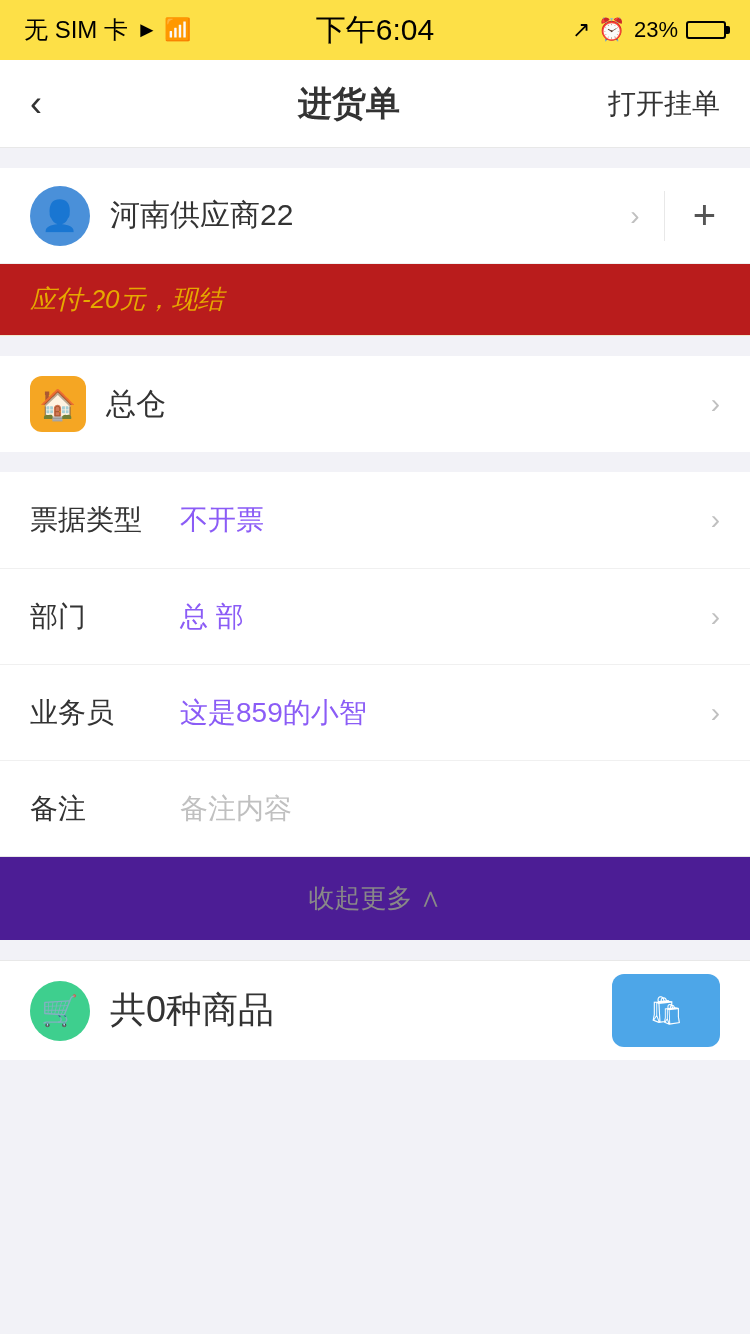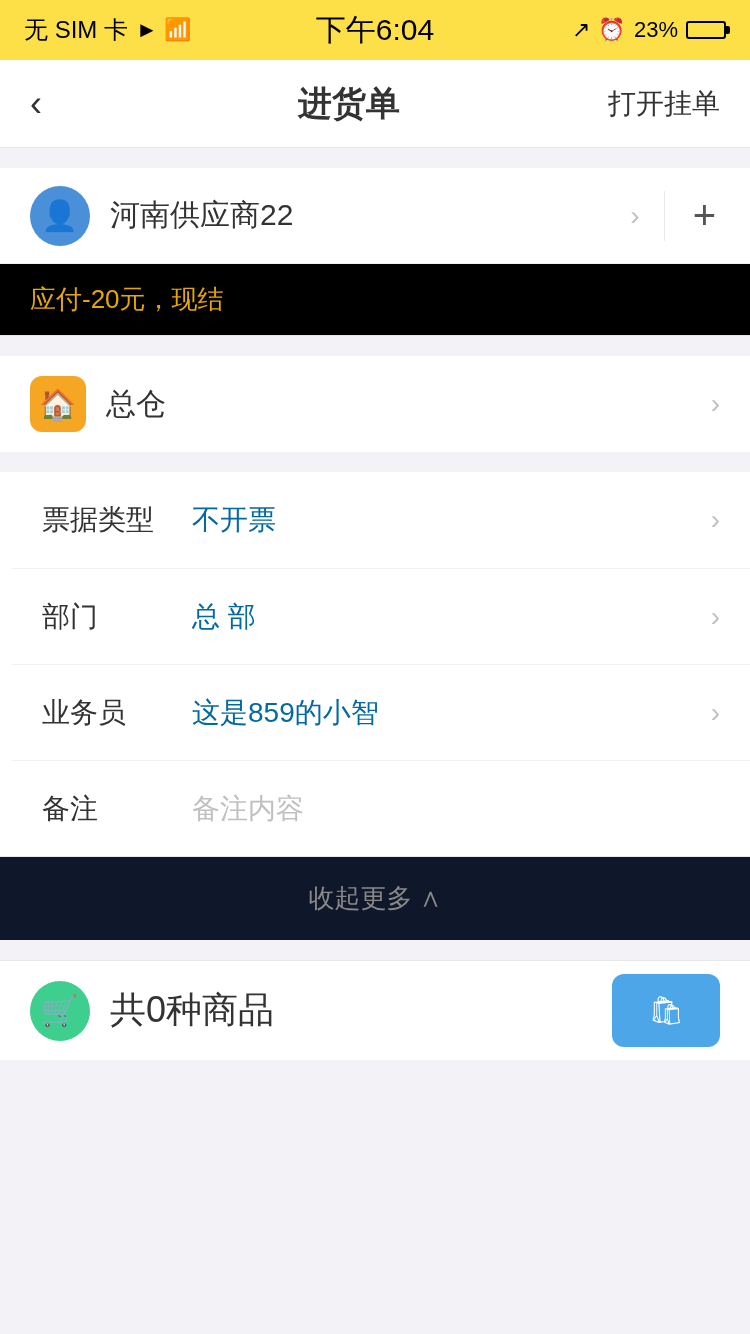--- a/index.html
+++ b/index.html
@@ -153,25 +153,26 @@
     }
     .add-btn {
       font-size: 40px;
       color: #555;
       cursor: pointer;
       padding: 0 4px;
     }
 
     
     .notice-bar {
-      background: #000000;
+      background: #b91c1c;
       padding: 18px 30px;
       font-size: 26px;
       color: #e6a800;
       border-bottom: 1px solid #f0e8cc;
+      font-style: italic;
     }
 
     
     .warehouse-row {
       display: flex;
       align-items: center;
       padding: 0 30px;
       height: 96px;
     }
     .warehouse-icon {
@@ -193,45 +194,44 @@
       color: #333;
     }
 
     
     .form-row {
       display: flex;
       align-items: center;
       padding: 0 30px;
       min-height: 96px;
       border-top: 1px solid #f0f0f0;
-      margin-left: 12px;
     }
     .form-label {
       font-size: 28px;
       color: #333;
       width: 140px;
       flex-shrink: 0;
     }
     .form-value {
       flex: 1;
       font-size: 28px;
-      color: #0369a1;
+      color: #8b5cf6;
       padding-left: 10px;
     }
     .form-value.placeholder {
       color: #c0c0c0;
     }
 
     
     .collapse-row {
       text-align: center;
       padding: 24px 0;
       font-size: 26px;
       color: #888;
-      background: #0f172a;
+      background: #4c1d95;
       border-top: 1px solid #e8e8e8;
     }
 
     
     .bottom-bar {
       display: flex;
       align-items: center;
       background: #fff;
       padding: 0 30px;
       height: 100px;

